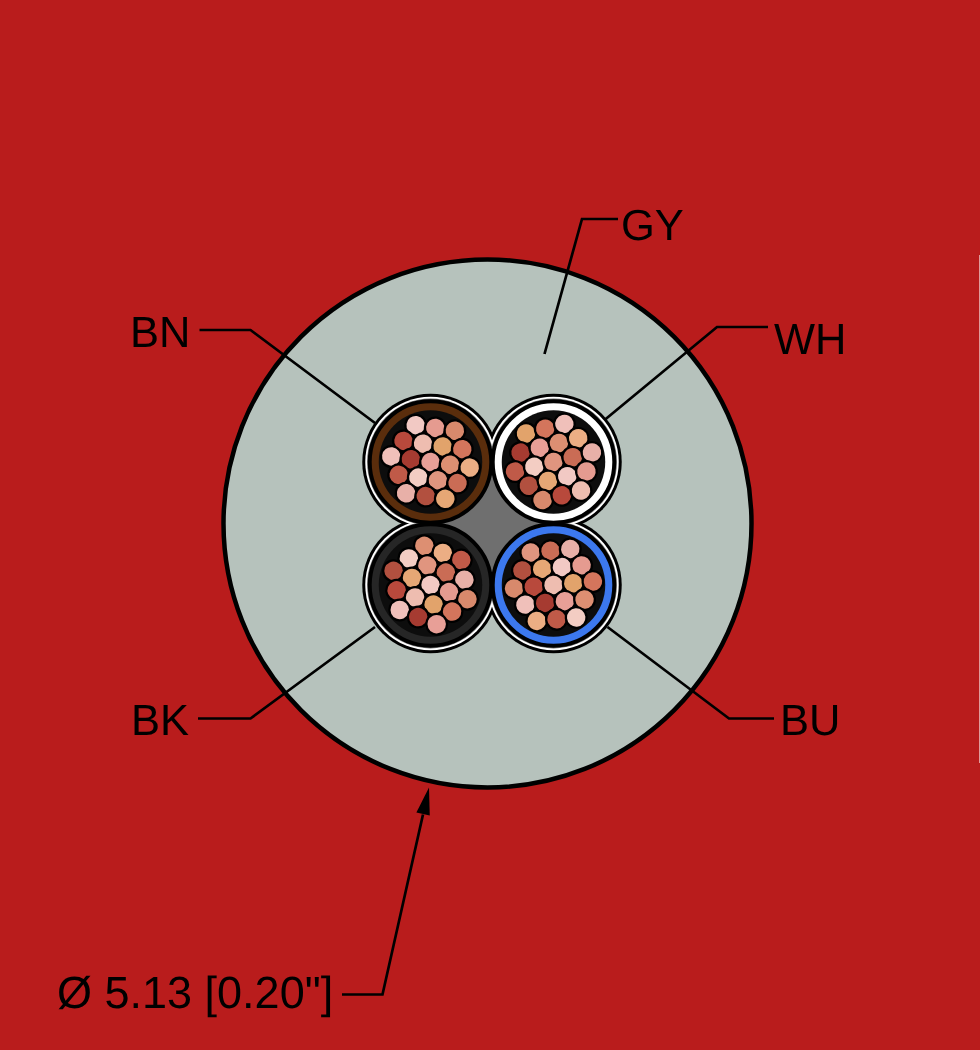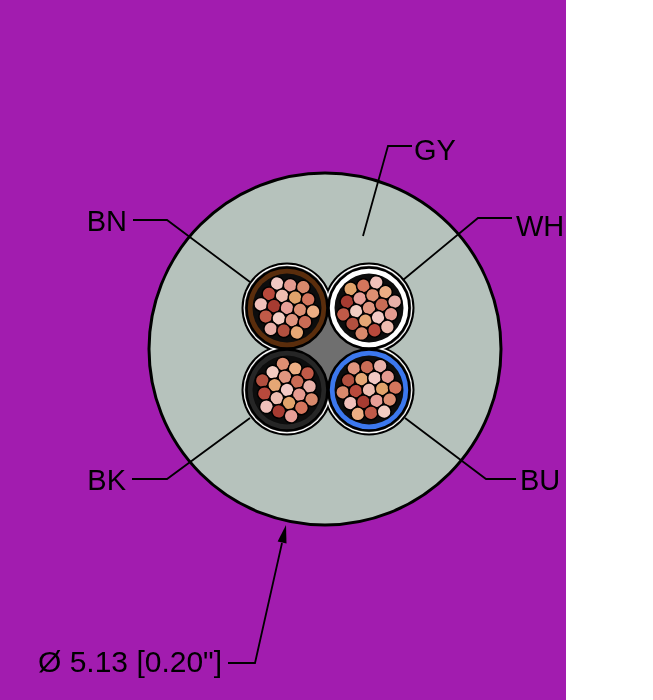--- a/index.html
+++ b/index.html
@@ -1,18 +1,18 @@
 <!DOCTYPE html>
 <html><head>
 <meta charset="utf-8">
 <style>
   html, body { margin: 0; padding: 0; background: #ffffff; }
   .stage {
-    width: 566px; height: 700px; position: relative;
-    background: #a21caf; overflow: hidden;
+    width: 653px; height: 700px; position: relative;
+    background: #b91c1c; overflow: hidden;
     font-family: "Liberation Sans", sans-serif;
   }
   svg { display: block; }
   .jacket    { stroke: #000; stroke-width: 3; }
   .conductor { stroke: #000; stroke-width: 2.6; }
   .strand    { stroke: #000; stroke-width: 1.5; }
   .leader    { fill: none; stroke: #000; stroke-width: 1.8; stroke-linejoin: miter; }
   .arrowhead { stroke: none; }
   .lbl  { font-family: "Liberation Sans", sans-serif; font-size: 29px; fill: #000; }
   .dim  { font-size: 30px; }

